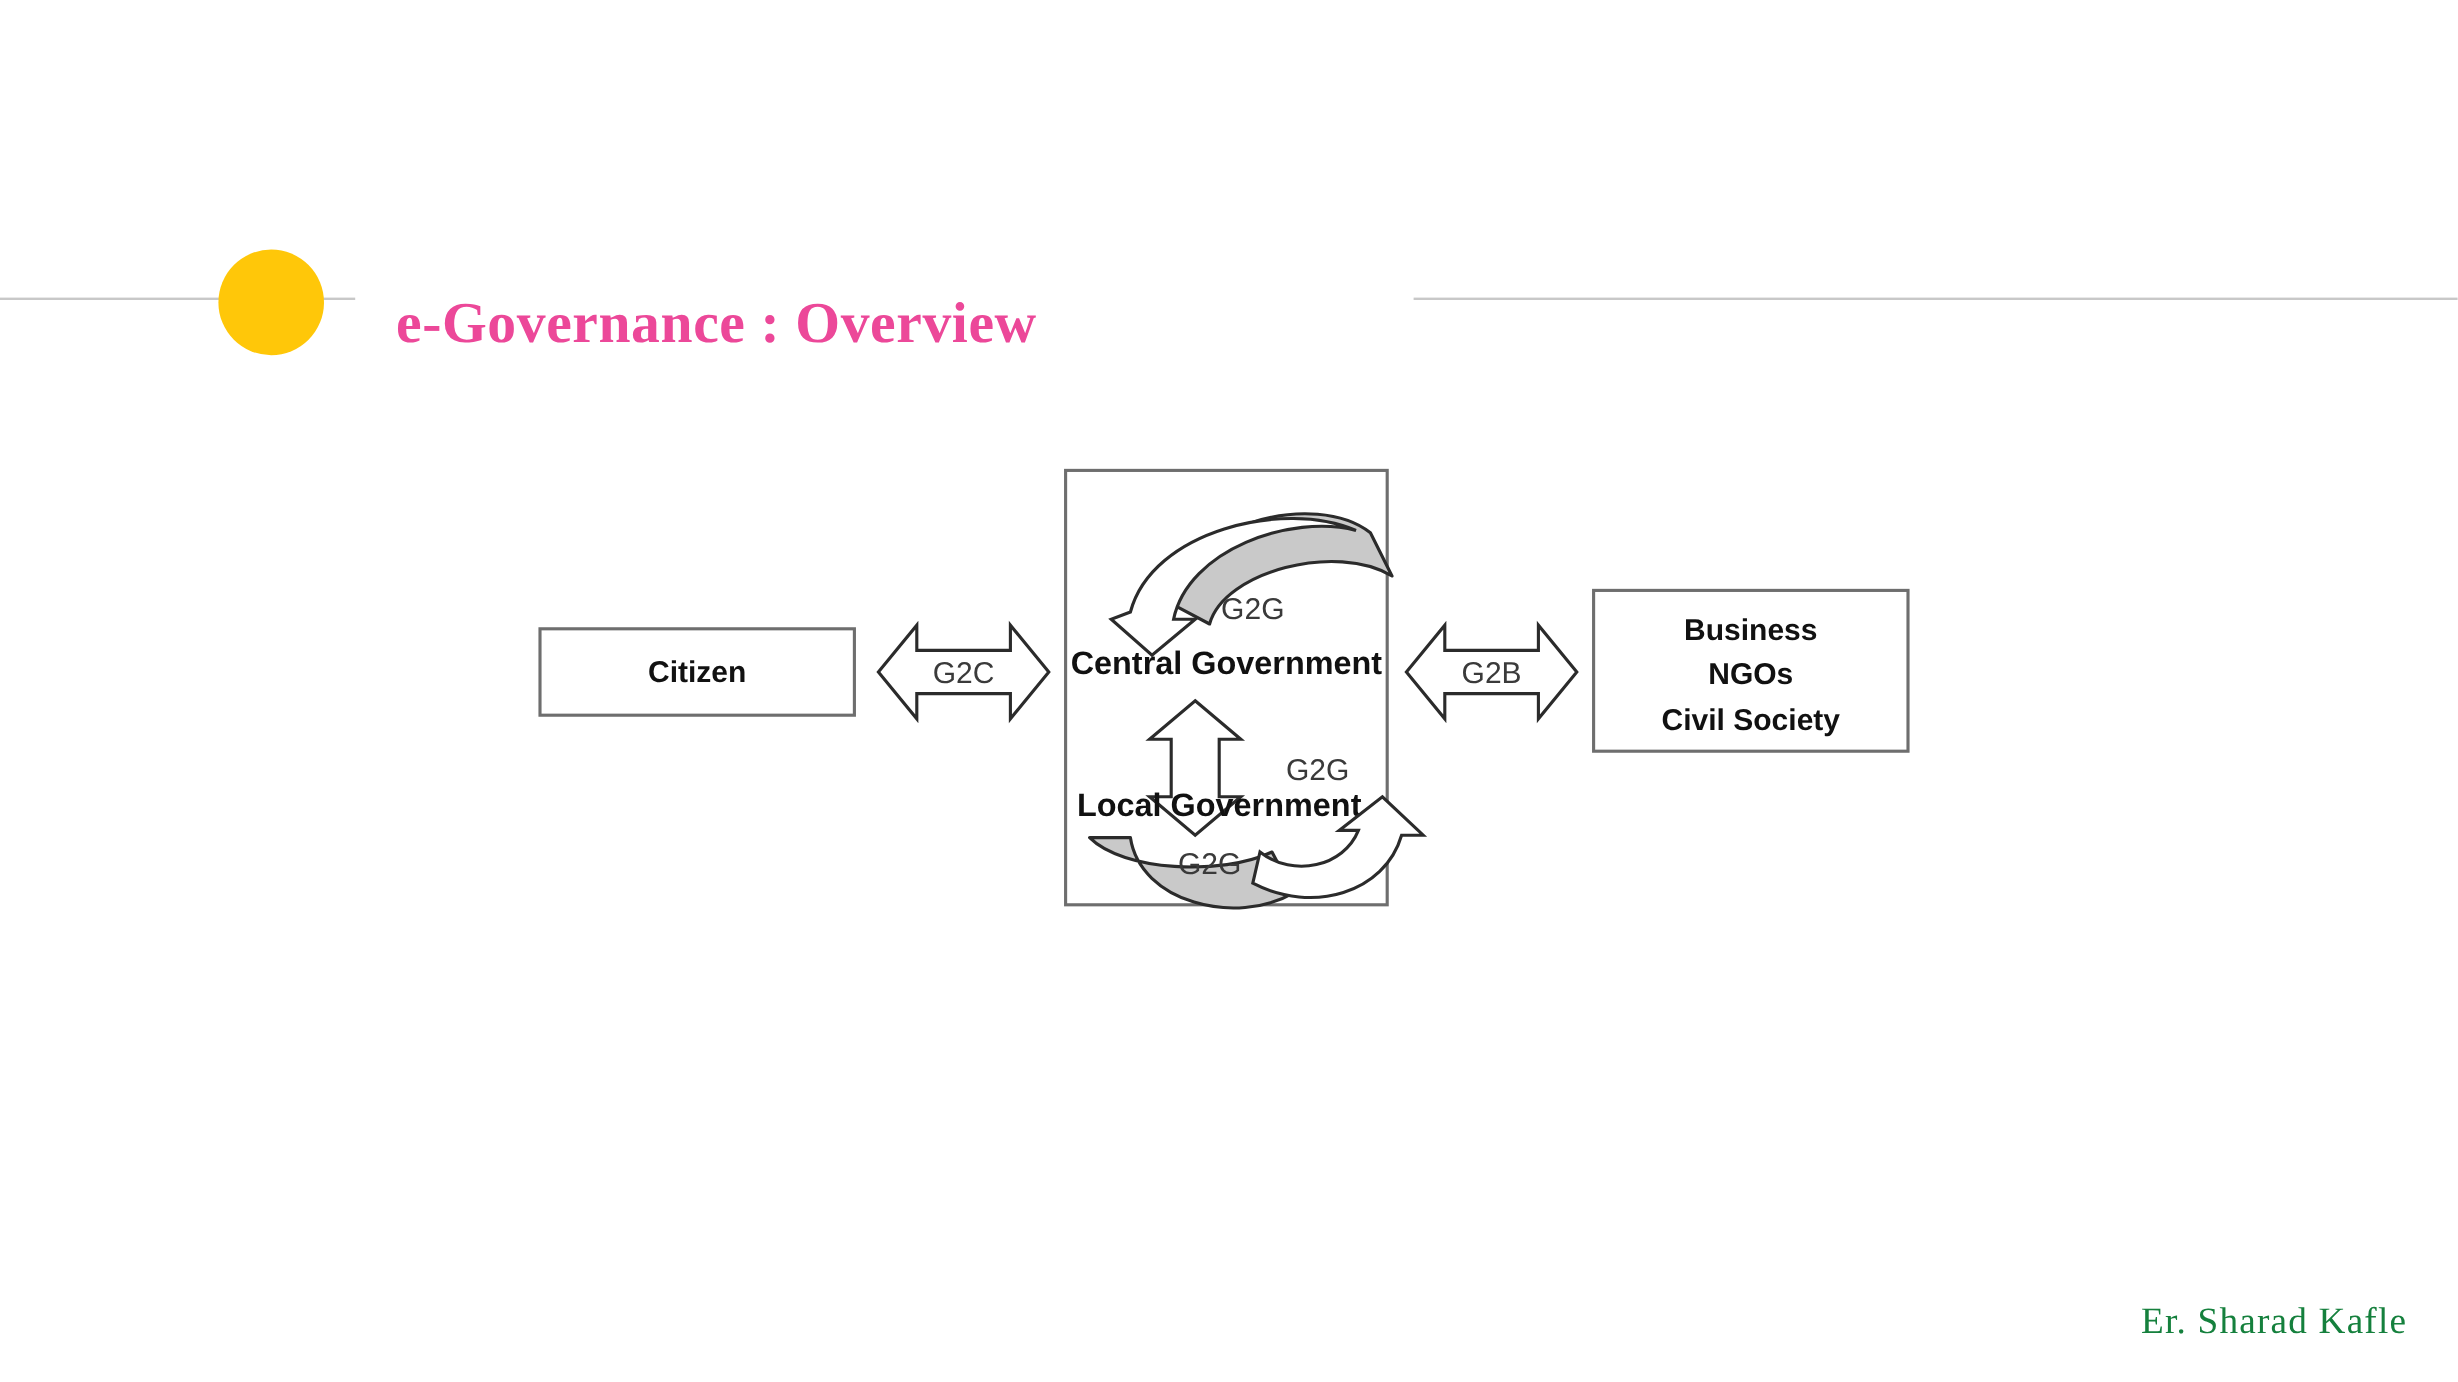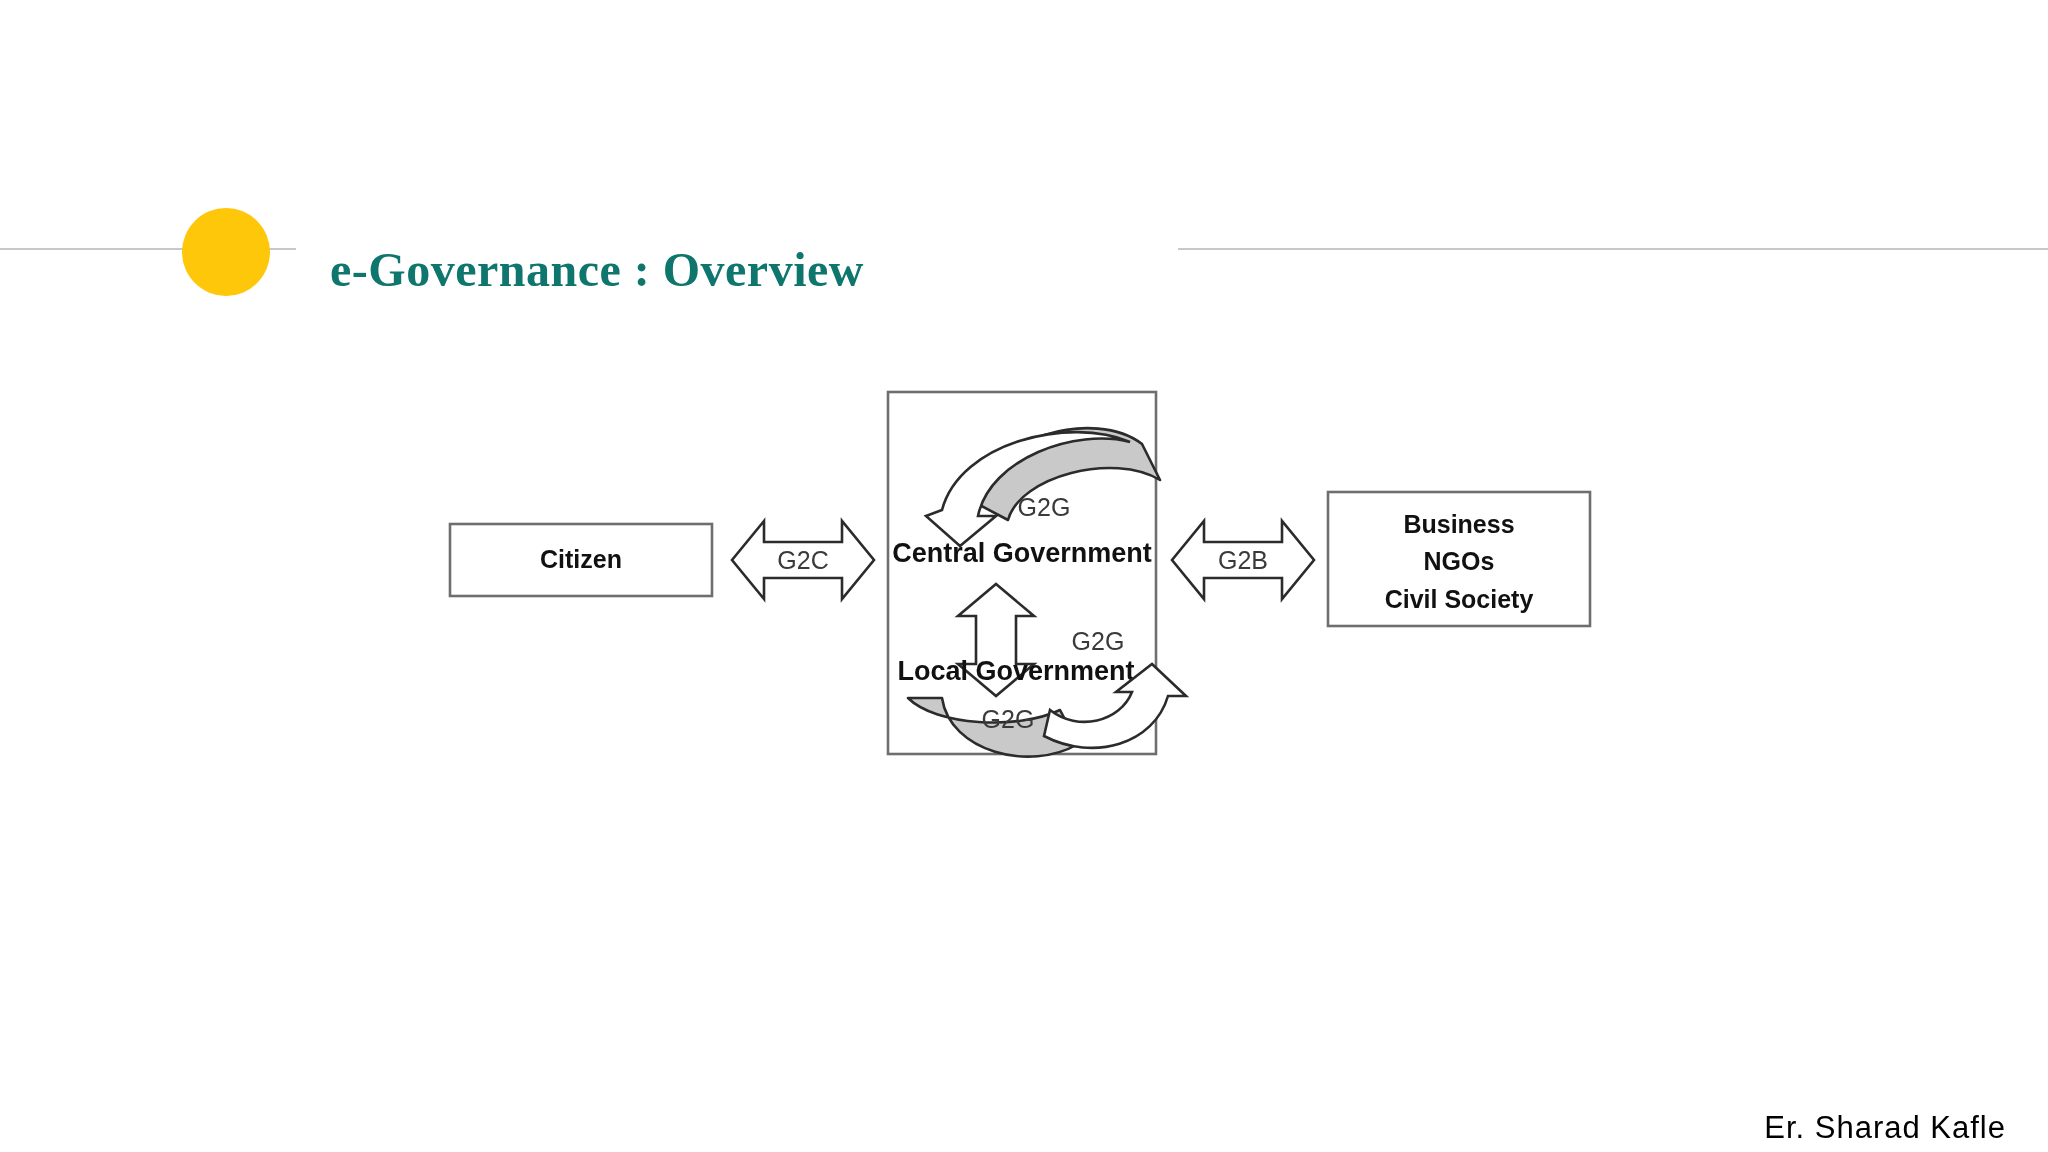--- a/index.html
+++ b/index.html
@@ -34,46 +34,46 @@
     border-radius: 50%;
     background: #FFC709;
   }
 
   .page-title {
     position: absolute;
     left: 330px;
     top: 210px;
     font-size: 48px;
     font-weight: 700;
-    color: #0f766e;
+    color: #ec4899;
     letter-spacing: 0.5px;
     white-space: nowrap;
     font-family: "Liberation Serif", serif;
   }
 
   
   #diagram {
     position: absolute;
     left: 430px;
     top: 380px;
     width: 1190px;
     height: 390px;
   }
   #diagram svg { display: block; }
 
   
   .footer-credit {
     position: absolute;
     right: 42px;
-    bottom: 6px;
+    bottom: 33px;
     font-size: 31px;
-    color: #000000;
+    color: #15803d;
     letter-spacing: 1px;
     white-space: nowrap;
-    font-family: Liberation Sans, sans-serif;
+    font-family: Liberation Serif, serif;
   }
 </style>
 </head>
 <body>
 
 <div class="title-rule left"></div>
 <div class="title-dot"></div>
 <div class="title-rule right"></div>
 
 <h1 class="page-title">e-Governance  :  Overview</h1>

